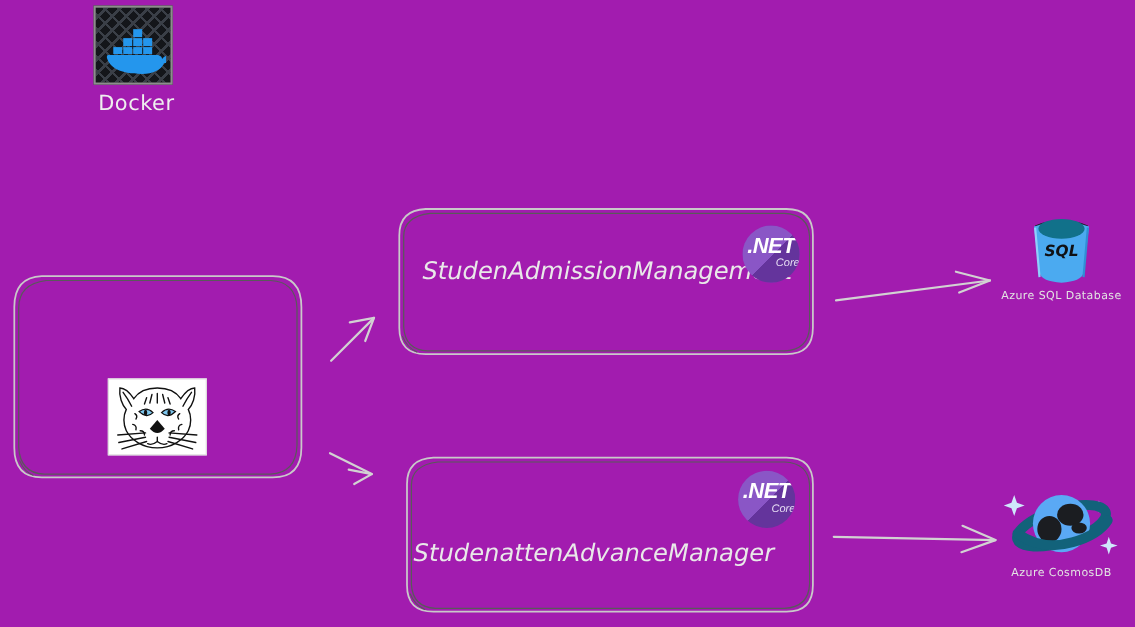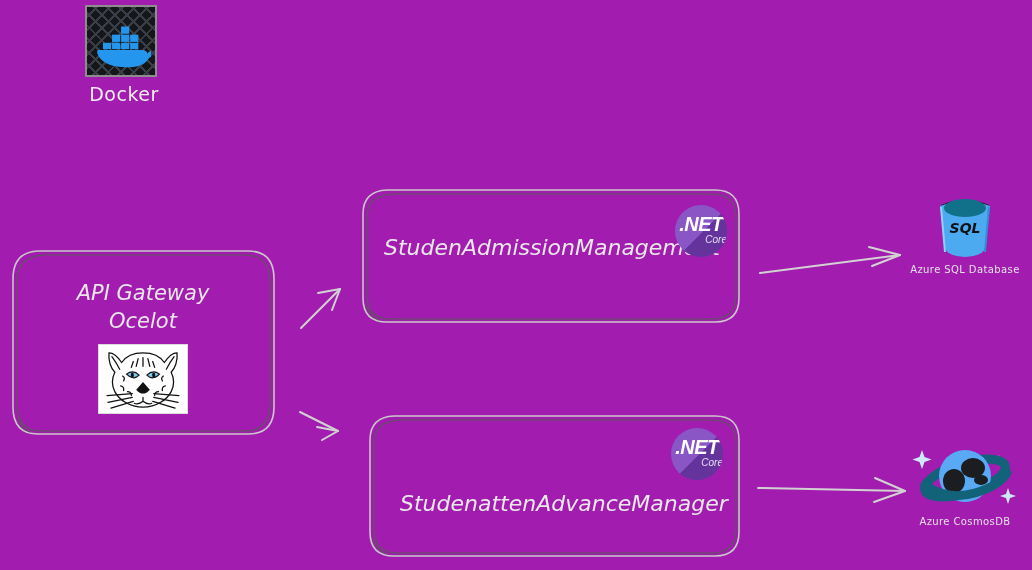--- a/index.html
+++ b/index.html
@@ -104,21 +104,21 @@
 
   .svc-label {
     position: absolute;
     color: #e9e9e9;
     font-size: 22px;
     font-family: "DejaVu Sans", sans-serif;
     font-style: italic;
     white-space: nowrap;
   }
   #svc-box-0 .svc-label { left: 23px; top: 47px; }
-  #svc-box-1 .svc-label { left: 8px; top: 77px; padding-left: 24px; }
+  #svc-box-1 .svc-label { left: 8px; top: 77px; }
 
   
   .dotnet-badge {
     position: absolute;
     width: 52px;
     height: 52px;
     border-radius: 50%;
     background: #7a3fbe;
     overflow: hidden;
     font-style: italic;
@@ -200,24 +200,20 @@
     </div>
     <div class="docker-label">Docker</div>
   </div>
 
   <div class="hbox" id="gateway-box">
     <svg class="sketch" viewBox="0 0 266 187" preserveAspectRatio="none">
       <path d="M28 2 H238 Q264 2 264 30 V158 Q264 185 238 185 H28 Q3 185 3 158 V30 Q3 3 28 2 Z"></path>
       <path class="ghost" d="M32 6 H236 Q259 7 260 31 V156 Q259 181 236 182 H30 Q8 181 7 157 V31 Q7 9 32 6"></path>
       <path class="ghost" d="M20 183 Q12 180 8 170"></path>
     </svg>
-    <div class="gw-title">
-      <div>API Gateway</div>
-      <div>Ocelot</div>
-    </div>
     <div class="ocelot-logo">
       <svg viewBox="0 0 90 70">
         <g fill="none" stroke="#111111" stroke-width="1.3" stroke-linecap="round">
 
           <path d="M45 8 C34 8 27 12 23 18 C19 12 14 8 10 8 C9 16 12 24 16 28 C13 34 13 42 16 48 C20 56 31 64 45 64 C59 64 70 56 74 48 C77 42 77 34 74 28 C78 24 81 16 80 8 C76 8 71 12 67 18 C63 12 56 8 45 8 Z" fill="#ffffff"></path>
 
           <path d="M13 12 C16 16 19 21 21 25"></path>
           <path d="M77 12 C74 16 71 21 69 25"></path>
 
           <path d="M40 14 l-2 8 M45 13 l0 9 M50 14 l2 8 M35 17 l-2 6 M55 17 l2 6"></path>

